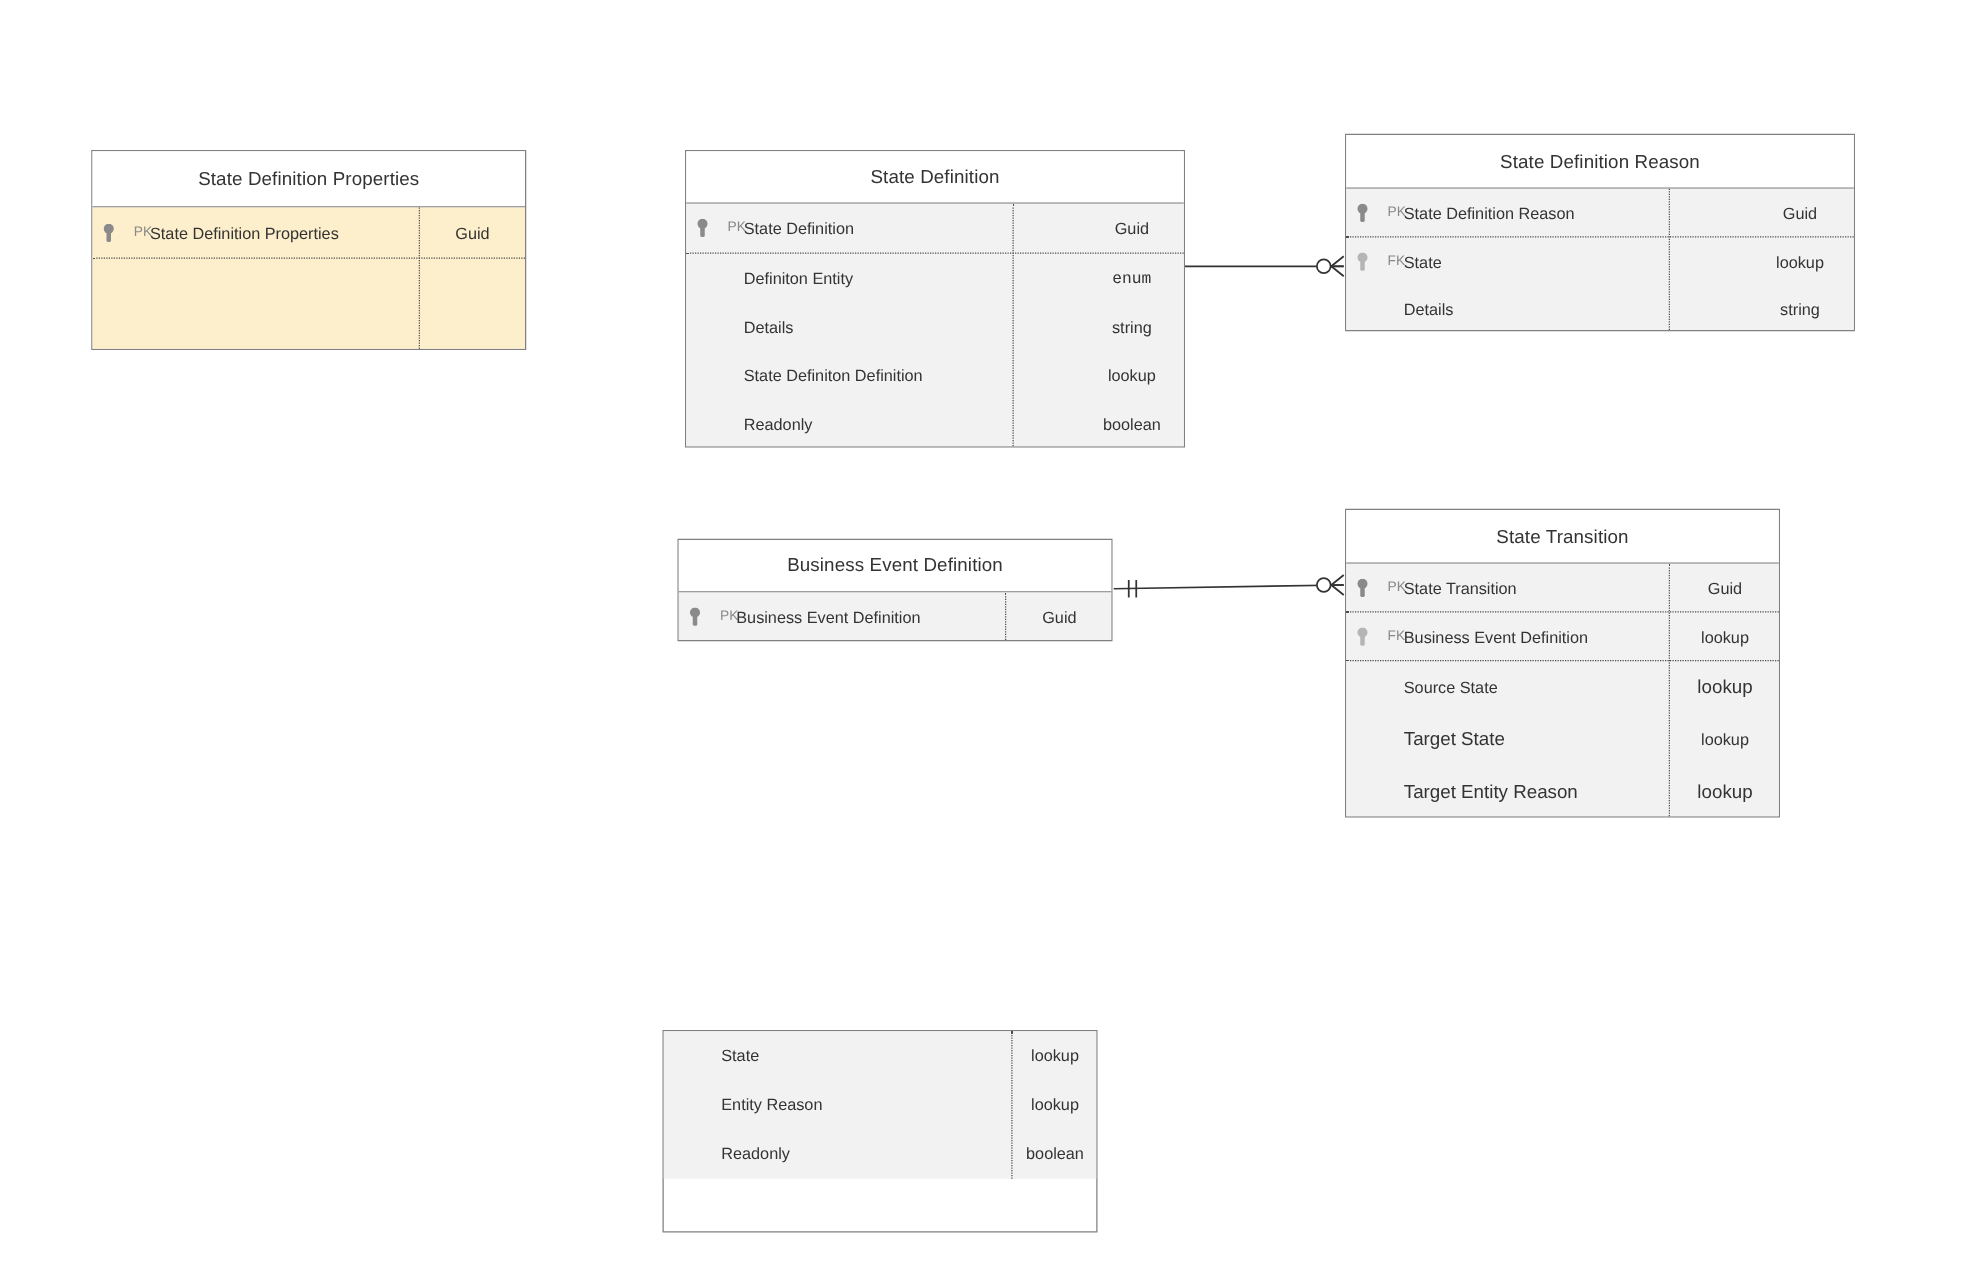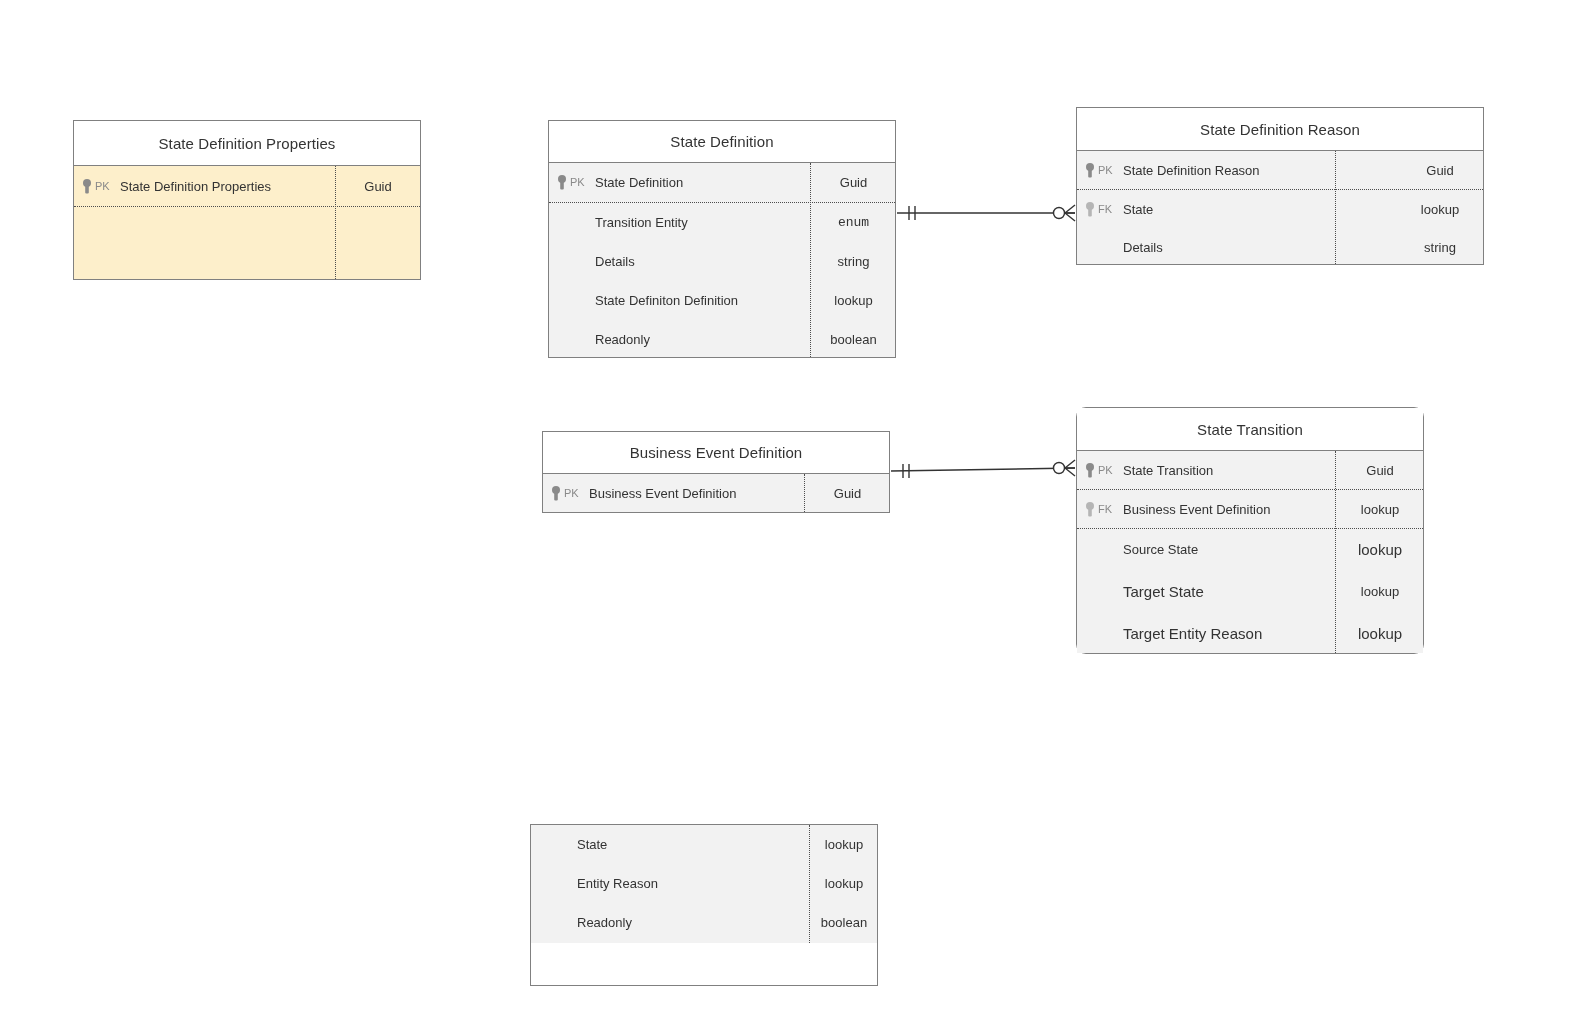--- a/index.html
+++ b/index.html
@@ -67,21 +67,21 @@
     flex: 0 0 auto;
     width: 46px;
     display: flex;
     align-items: center;
     padding-left: 8px;
     box-sizing: border-box;
   }
   .keymark {
     display: inline-flex;
     align-items: center;
-    gap: 3px;
+    gap: 15px;
     text-align: right;
   }
   .key-glyph { display: block; }
   .key-label {
     font-size: 11px;
     color: #8a8a8a;
     line-height: 1;
   }
   .row-name {
     flex: 1 1 auto;
@@ -143,40 +143,40 @@
                 <rect x="3.2" y="5" width="3.6" height="9.5" rx="1.1" fill="#8a8a8a"></rect>
               </svg>
               <span class="key-label">PK</span>
             </span>
           </div>
           <div class="row-name">State Definition Properties</div>
           <div class="row-type" style="width: 86px; margin-right: -1px;">Guid</div>
         </div>
       </div>
     </div>
-    <div class="entity" style="left: 548px; top: 120px; width: 348px; height: 238px;">
+    <div class="entity" style="left: 548px; top: 120px; width: 400px; height: 238px;">
       <div class="entity-header hdr-solid" style="height: 42px;">State Definition</div>
       <div class="entity-body body-gray" style="height: 194px;">
         <div class="col-divider" style="left: 261px;"></div>
         <div class="row sep" style="height: 40px;">
           <div class="row-key">
             <span class="keymark">
               <svg class="key-glyph" width="10" height="15" viewBox="0 0 10 15">
                 <circle cx="5" cy="4" r="4" fill="#8a8a8a"></circle>
                 <rect x="3.2" y="5" width="3.6" height="9.5" rx="1.1" fill="#8a8a8a"></rect>
               </svg>
               <span class="key-label">PK</span>
             </span>
           </div>
           <div class="row-name">State Definition</div>
           <div class="row-type" style="width: 87px; margin-right: -2px;">Guid</div>
         </div>
         <div class="row" style="height: 39px;">
           <div class="row-key"></div>
-          <div class="row-name">Transition Entity</div>
+          <div class="row-name">Definiton Entity</div>
           <div class="row-type" style="width: 87px; margin-right: -2px; font-family: Liberation Mono, monospace;">enum</div>
         </div>
         <div class="row" style="height: 39px;">
           <div class="row-key"></div>
           <div class="row-name">Details</div>
           <div class="row-type" style="width: 87px; margin-right: -2px;">string</div>
         </div>
         <div class="row" style="height: 39px;">
           <div class="row-key"></div>
           <div class="row-name">State Definiton Definition</div>
@@ -238,21 +238,21 @@
                 <rect x="3.2" y="5" width="3.6" height="9.5" rx="1.1" fill="#8a8a8a"></rect>
               </svg>
               <span class="key-label">PK</span>
             </span>
           </div>
           <div class="row-name">Business Event Definition</div>
           <div class="row-type" style="width: 87px; margin-right: -2px;">Guid</div>
         </div>
       </div>
     </div>
-    <div class="entity" style="left: 1076px; top: 407px; width: 348px; height: 247px; border-radius: 10px;">
+    <div class="entity" style="left: 1076px; top: 407px; width: 348px; height: 247px;">
       <div class="entity-header hdr-solid" style="height: 43px;">State Transition</div>
       <div class="entity-body body-gray" style="height: 202px;">
         <div class="col-divider" style="left: 258px;"></div>
         <div class="row sep" style="height: 39px;">
           <div class="row-key">
             <span class="keymark">
               <svg class="key-glyph" width="10" height="15" viewBox="0 0 10 15">
                 <circle cx="5" cy="4" r="4" fill="#8a8a8a"></circle>
                 <rect x="3.2" y="5" width="3.6" height="9.5" rx="1.1" fill="#8a8a8a"></rect>
               </svg>

